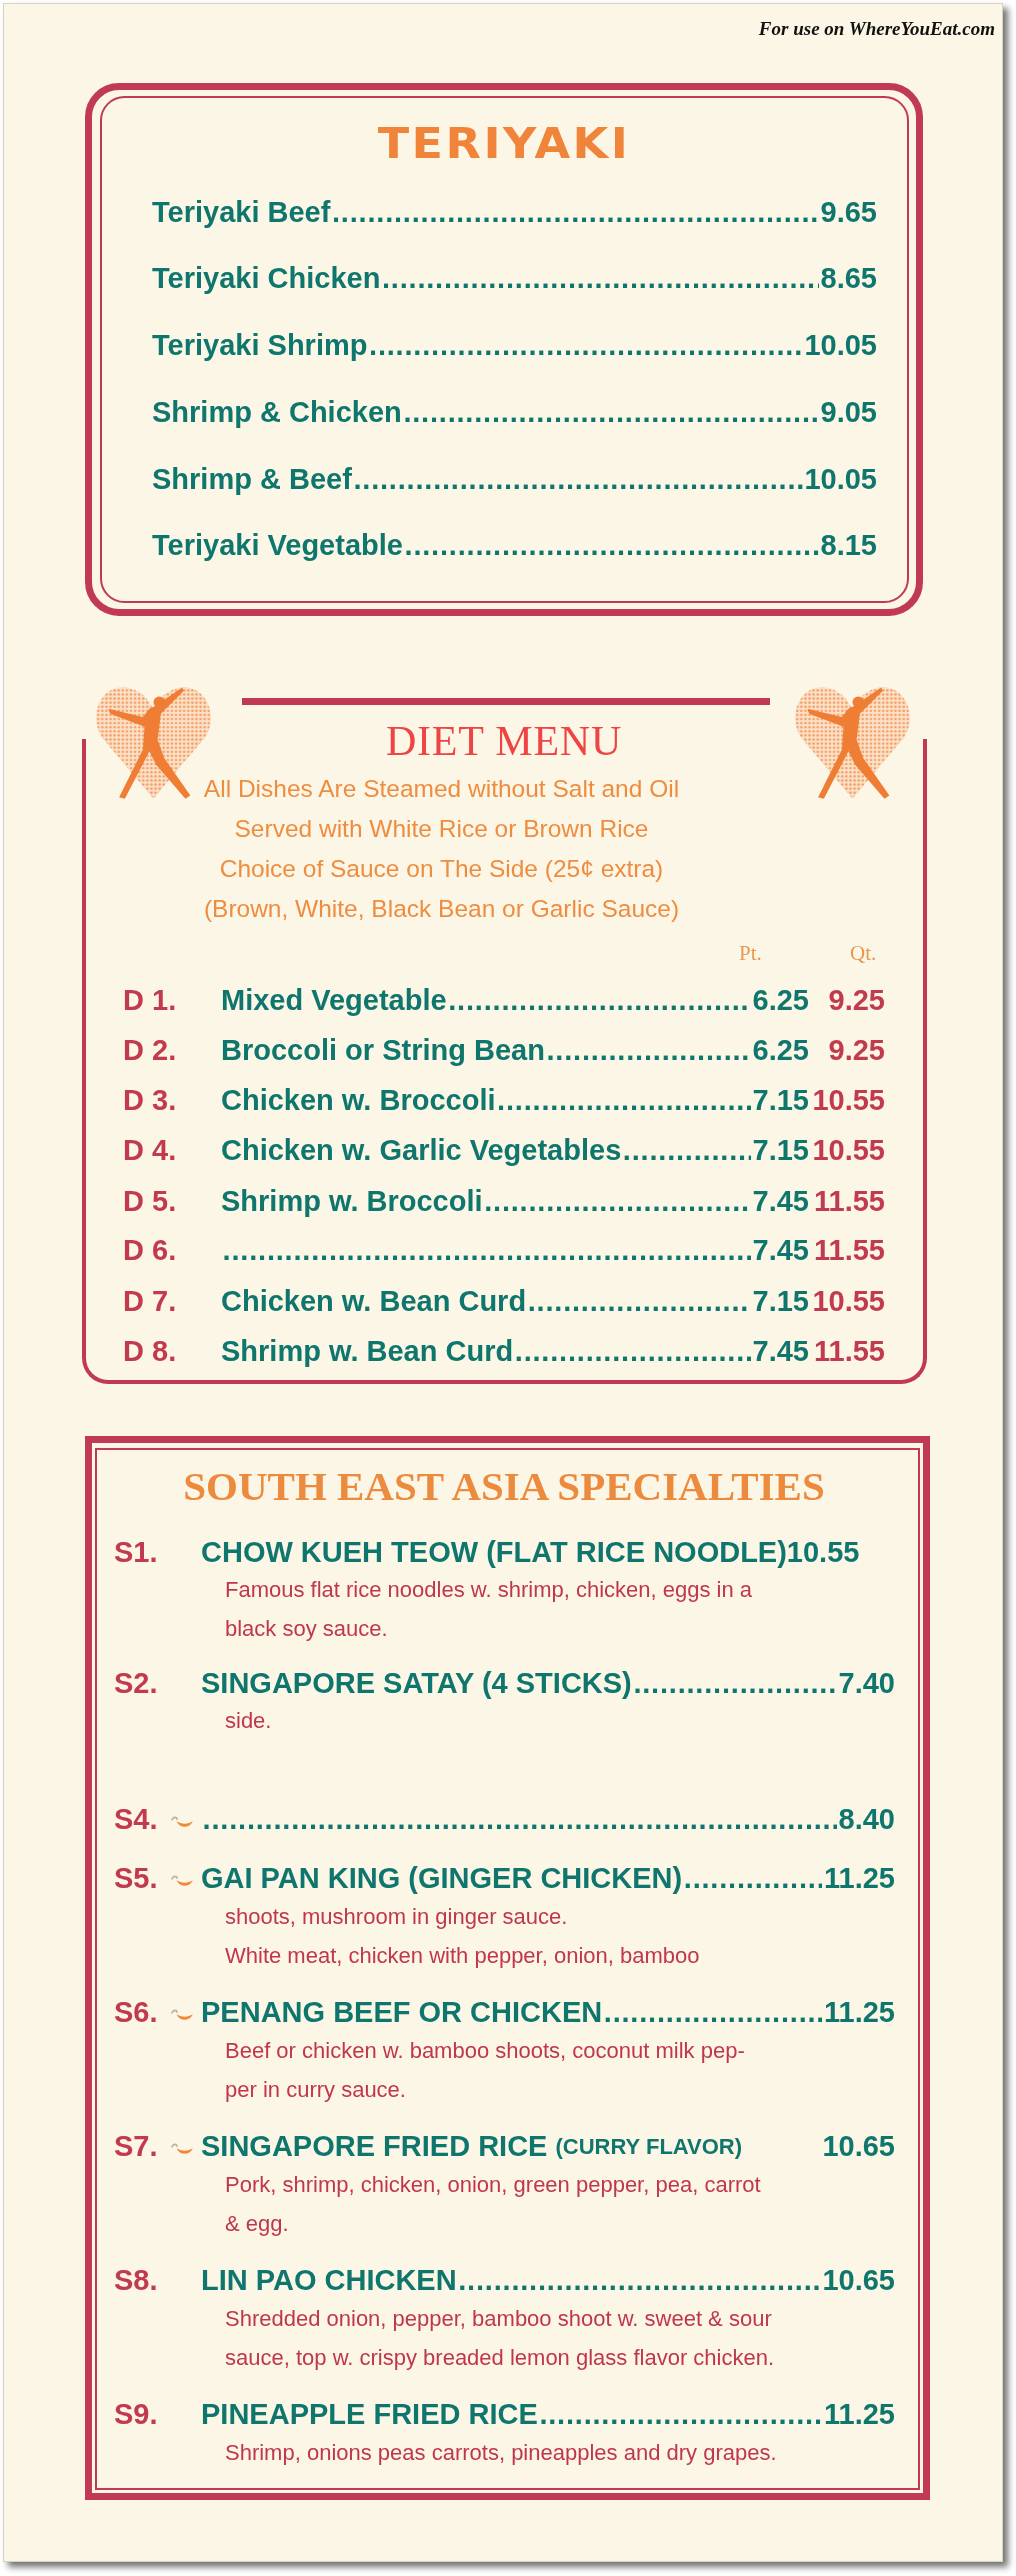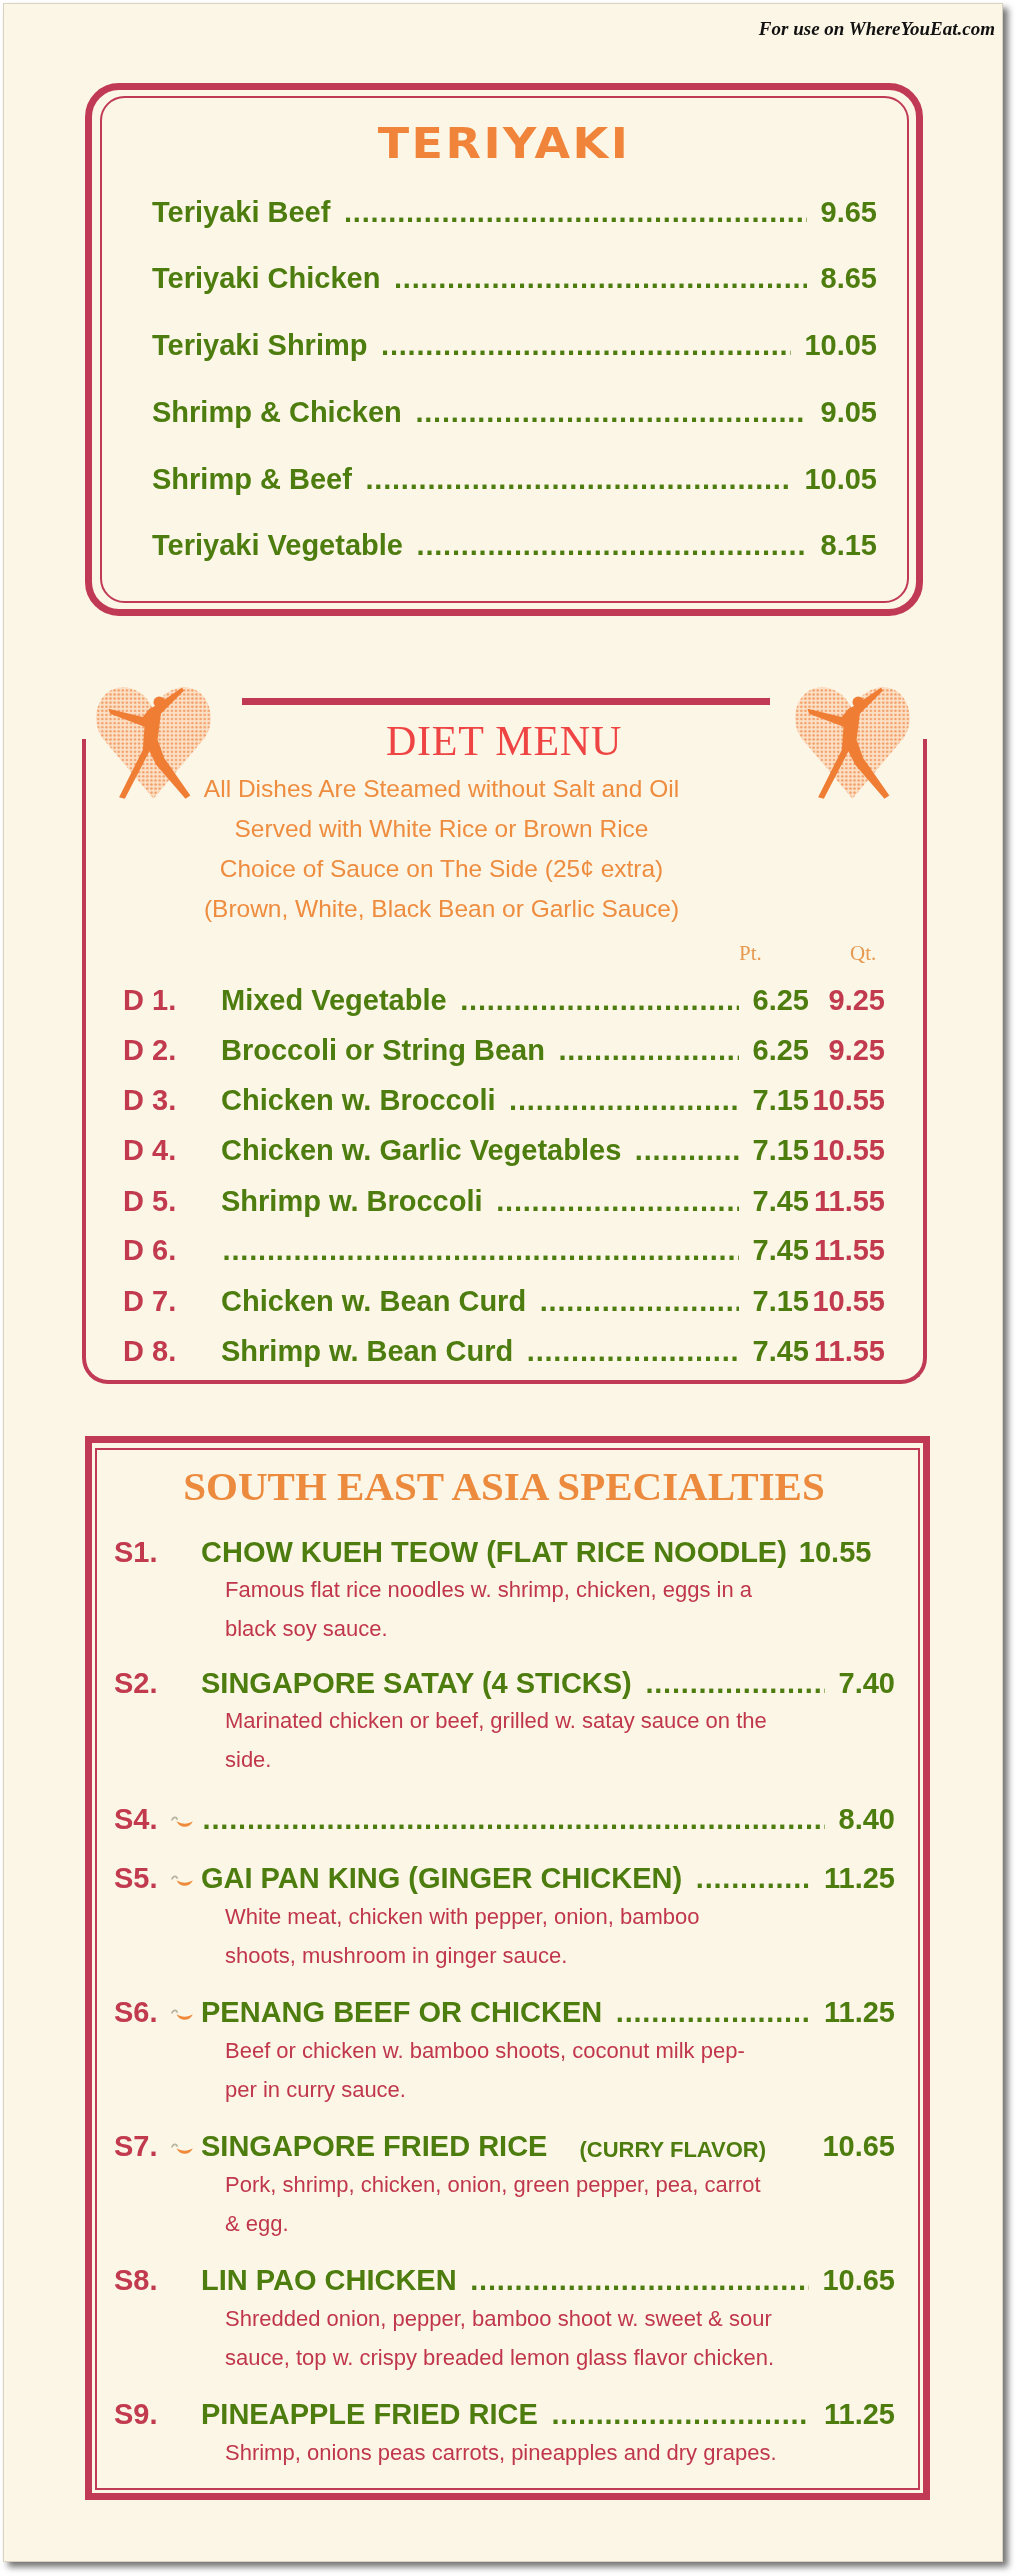--- a/index.html
+++ b/index.html
@@ -4,21 +4,21 @@
 <style>
   html, body { margin:0; padding:0; }
   body { width:1016px; height:2576px; background:#ffffff; position:relative; overflow:hidden; font-family:"Liberation Sans", sans-serif; }
   .page { position:absolute; left:3.3px; top:3.3px; width:998px; height:2557px; background:#fcf6e6; box-shadow: 4.9px 4.9px 6.5px rgba(0,0,0,0.55); border:0.8px solid #d8d2c0; }
   .watermark { position:absolute; right:21px; top:18px; font-family:"Liberation Serif", serif; font-style:italic; font-weight:bold; font-size:19px; color:#111; }
 
   
   .teri-outer { position:absolute; left:85px; top:83px; width:838px; height:533px; border:7.4px solid #c03a55; border-radius:34px; box-sizing:border-box; }
   .teri-inner { position:absolute; left:100px; top:96px; width:809px; height:507px; border:2.5px solid #c03a55; border-radius:24.5px; box-sizing:border-box; }
   .teri-title { position:absolute; left:0; width:1008px; top:116px; text-align:center; font-family:"DejaVu Sans", sans-serif; font-weight:bold; font-size:46px; letter-spacing:2.5px; color:#f0843a; transform:scaleY(0.92); }
-  .row { position:absolute; display:flex; align-items:flex-end; font-weight:bold; color:#4d7c0f; white-space:nowrap;gap:12px; }
+  .row { position:absolute; display:flex; align-items:center; font-weight:bold; color:#0f766e; white-space:nowrap; }
   .row .name { flex:0 0 auto; }
   .row .dots { flex:1 1 auto; overflow:hidden; margin:0 1.6px; letter-spacing:0.8px; }
   .row .dots::before { content:"................................................................................................................................................................................................"; }
   .row .price { flex:0 0 auto; text-align:right; }
   .teri-row { left:152px; width:725px; font-size:29px; }
 
   
   .diet-topline { position:absolute; left:242px; top:698px; width:528px; height:7.4px; background:#c03a55; }
   .diet-box { position:absolute; left:82px; top:739px; width:845px; height:645px; border:4.9px solid #c03a55; border-top:none; border-radius:0 0 26px 26px; box-sizing:border-box; }
   .dancer { position:absolute; width:123px; height:131px; }
@@ -198,21 +198,20 @@
       <div>black soy sauce.</div>
     </div>
 
   <div class="sea-num" style="top:1667px">S2.</div>
   <div class="row sea-row" style="top:1667px">
       <span class="name">SINGAPORE SATAY (4 STICKS)</span>
       <span class="dots"></span>
       <span class="price">7.40</span>
     </div>
   <div class="sea-desc" style="top:1701px">
-      <div>Marinated chicken or beef, grilled w. satay sauce on the</div>
       <div>side.</div>
     </div>
 
   <div class="sea-num" style="top:1803px">S4.</div>
   <svg class="chili" style="left:170px; top:1814px" viewBox="0 0 30 20">
       <path d="M2 8 C4 3 8 3 9 7" stroke="#b7b7a0" stroke-width="2" fill="none"></path>
       <path d="M8 9 C12 18 24 18 28 9 C22 13 14 13 8 9 Z" fill="#ee8a3a"></path>
     </svg>
   <div class="row sea-row" style="top:1803px">
       <span class="dots"></span>
@@ -223,22 +222,22 @@
   <svg class="chili" style="left:170px; top:1873px" viewBox="0 0 30 20">
       <path d="M2 8 C4 3 8 3 9 7" stroke="#b7b7a0" stroke-width="2" fill="none"></path>
       <path d="M8 9 C12 18 24 18 28 9 C22 13 14 13 8 9 Z" fill="#ee8a3a"></path>
     </svg>
   <div class="row sea-row" style="top:1862px">
       <span class="name">GAI PAN KING (GINGER CHICKEN)</span>
       <span class="dots"></span>
       <span class="price">11.25</span>
     </div>
   <div class="sea-desc" style="top:1897px">
+      <div>shoots, mushroom in ginger sauce.</div>
       <div>White meat, chicken with pepper, onion, bamboo</div>
-      <div>shoots, mushroom in ginger sauce.</div>
     </div>
 
   <div class="sea-num" style="top:1996px">S6.</div>
   <svg class="chili" style="left:170px; top:2007px" viewBox="0 0 30 20">
       <path d="M2 8 C4 3 8 3 9 7" stroke="#b7b7a0" stroke-width="2" fill="none"></path>
       <path d="M8 9 C12 18 24 18 28 9 C22 13 14 13 8 9 Z" fill="#ee8a3a"></path>
     </svg>
   <div class="row sea-row" style="top:1996px">
       <span class="name">PENANG BEEF OR CHICKEN</span>
       <span class="dots"></span>

